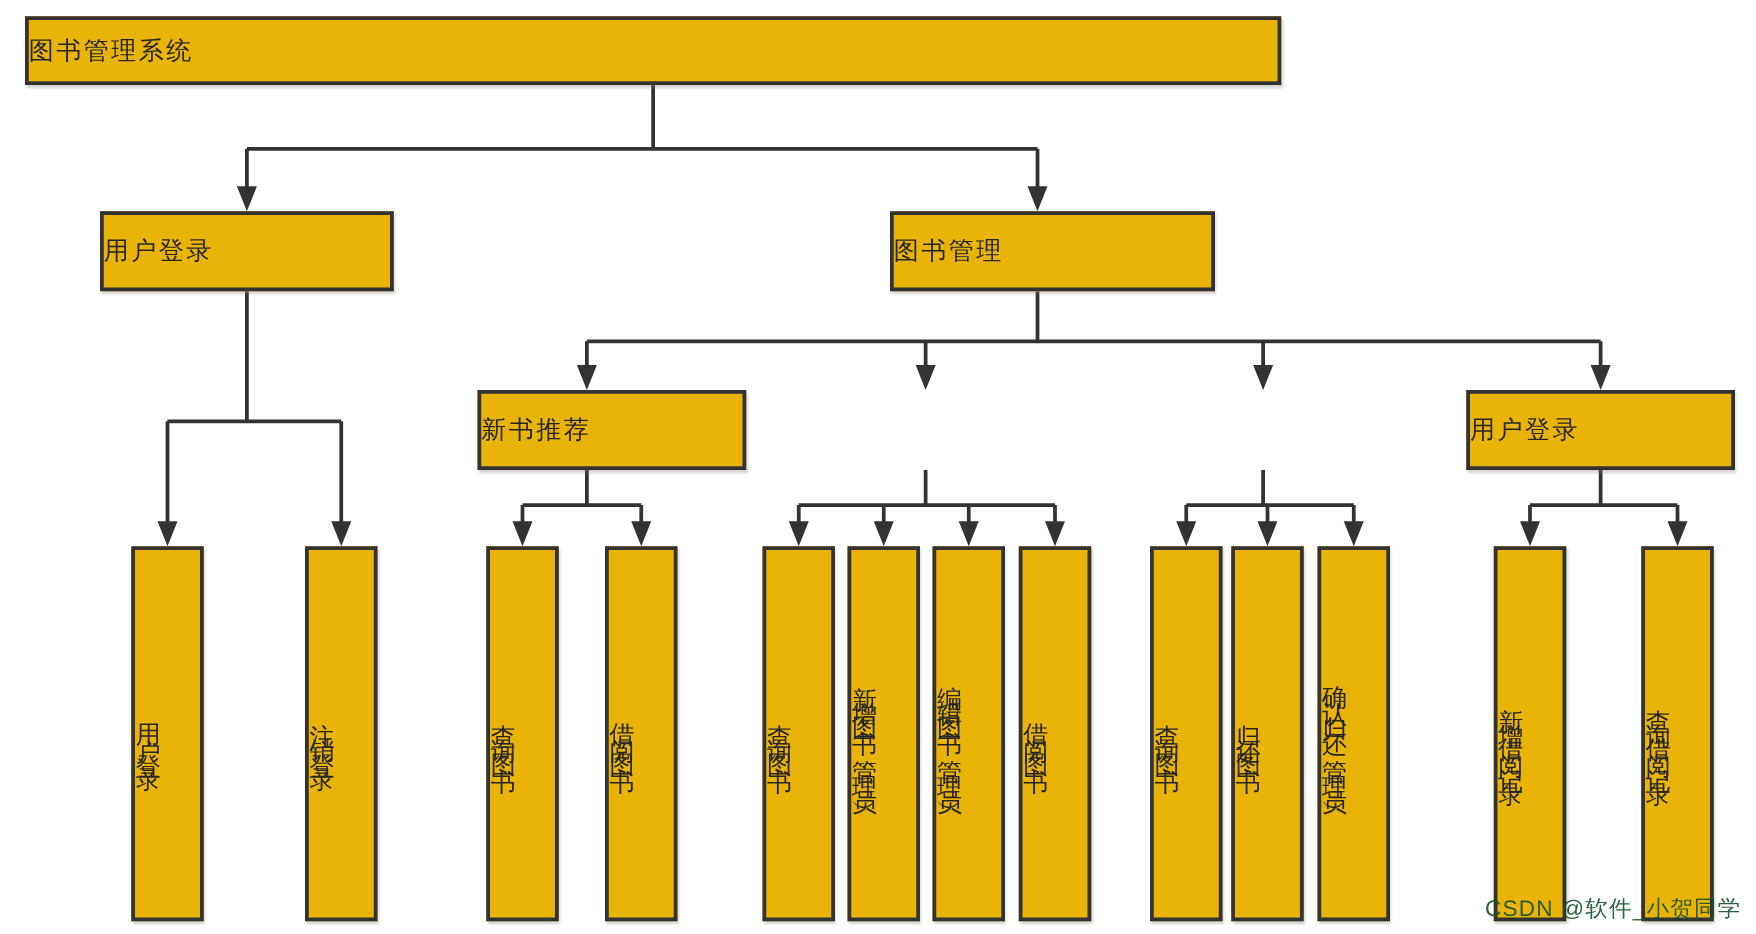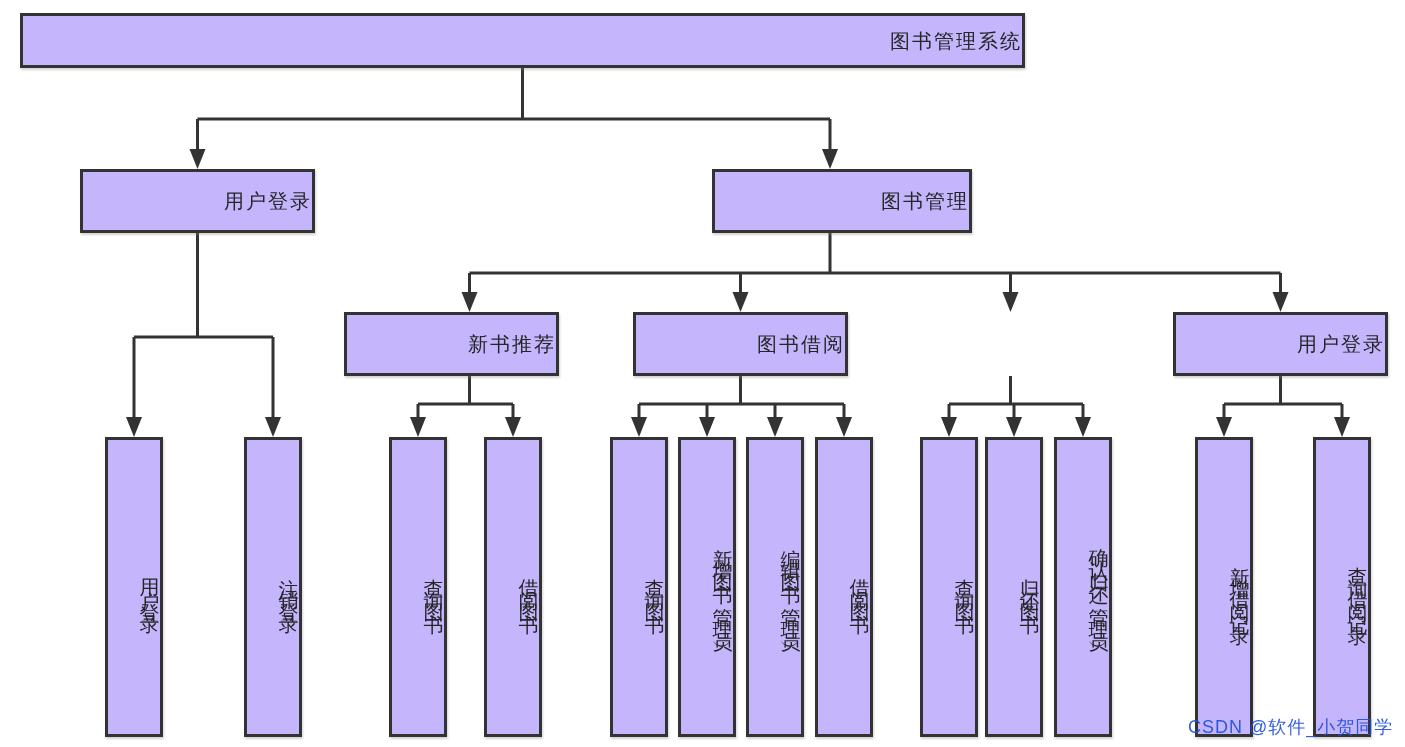--- a/index.html
+++ b/index.html
@@ -5,32 +5,32 @@
 <style>
   html,body{margin:0;padding:0;background:#ffffff;}
   .canvas{
     position:relative;width:1405px;height:747px;background:#ffffff;overflow:hidden;
     font-family:"Liberation Sans","DejaVu Sans",sans-serif;color:#262626;
   }
   .connectors{position:absolute;left:0;top:0;width:1405px;height:747px;}
   .connectors path{stroke:#333333;stroke-width:3;fill:none;}
   .connectors polygon{fill:#333333;stroke:none;}
   .node{
-    position:absolute;box-sizing:border-box;background:#c4b5fd;border:3px solid #333333;
-    display:flex;align-items:center;justify-content:flex-end;
+    position:absolute;box-sizing:border-box;background:#eab308;border:3px solid #333333;
+    display:flex;align-items:center;justify-content:flex-start;
     box-shadow:1px 2px 2px rgba(130,130,130,0.35);
   }
   .node.h span{font-size:20px;letter-spacing:2px;white-space:nowrap;line-height:1;}
   .node.v span{
     writing-mode:vertical-rl;text-orientation:mixed;
     font-size:20px;letter-spacing:12px;line-height:1;
   }
   .watermark{
     position:absolute;left:1188px;top:715px;z-index:5;
-    font-size:18px;color:#1d4ed8;opacity:0.9;letter-spacing:1px;white-space:nowrap;
+    font-size:18px;color:#14532d;opacity:0.9;letter-spacing:1px;white-space:nowrap;
   }
 </style>
 </head>
 <body>
 
 <div class="canvas">
 
   <svg class="connectors" viewBox="0 0 1405 747">
     <g>
       <path d="M522.5 68 V119 M197.5 119 H830 M197.5 119 V152 M830 119 V152"></path>
@@ -78,25 +78,22 @@
     <span>图书管理系统</span>
   </div>
 
   <div class="node h" style="left:80px;top:169px;width:235px;height:64px;">
     <span>用户登录</span>
   </div>
   <div class="node h" style="left:712px;top:169px;width:260px;height:64px;">
     <span>图书管理</span>
   </div>
 
-  <div class="node h" style="left:344px;top:312px;width:215px;height:64px;padding-left:38px;">
+  <div class="node h" style="left:382px;top:312px;width:215px;height:64px;">
     <span>新书推荐</span>
-  </div>
-  <div class="node h" style="left:633px;top:312px;width:215px;height:64px;">
-    <span>图书借阅</span>
   </div>
   <div class="node h" style="left:1173px;top:312px;width:215px;height:64px;">
     <span>用户登录</span>
   </div>
 
   <div class="node v" style="left:105px;top:437px;width:58px;height:300px;">
     <span>用户登录</span>
   </div>
   <div class="node v" style="left:244px;top:437px;width:58px;height:300px;">
     <span>注销登录</span>

